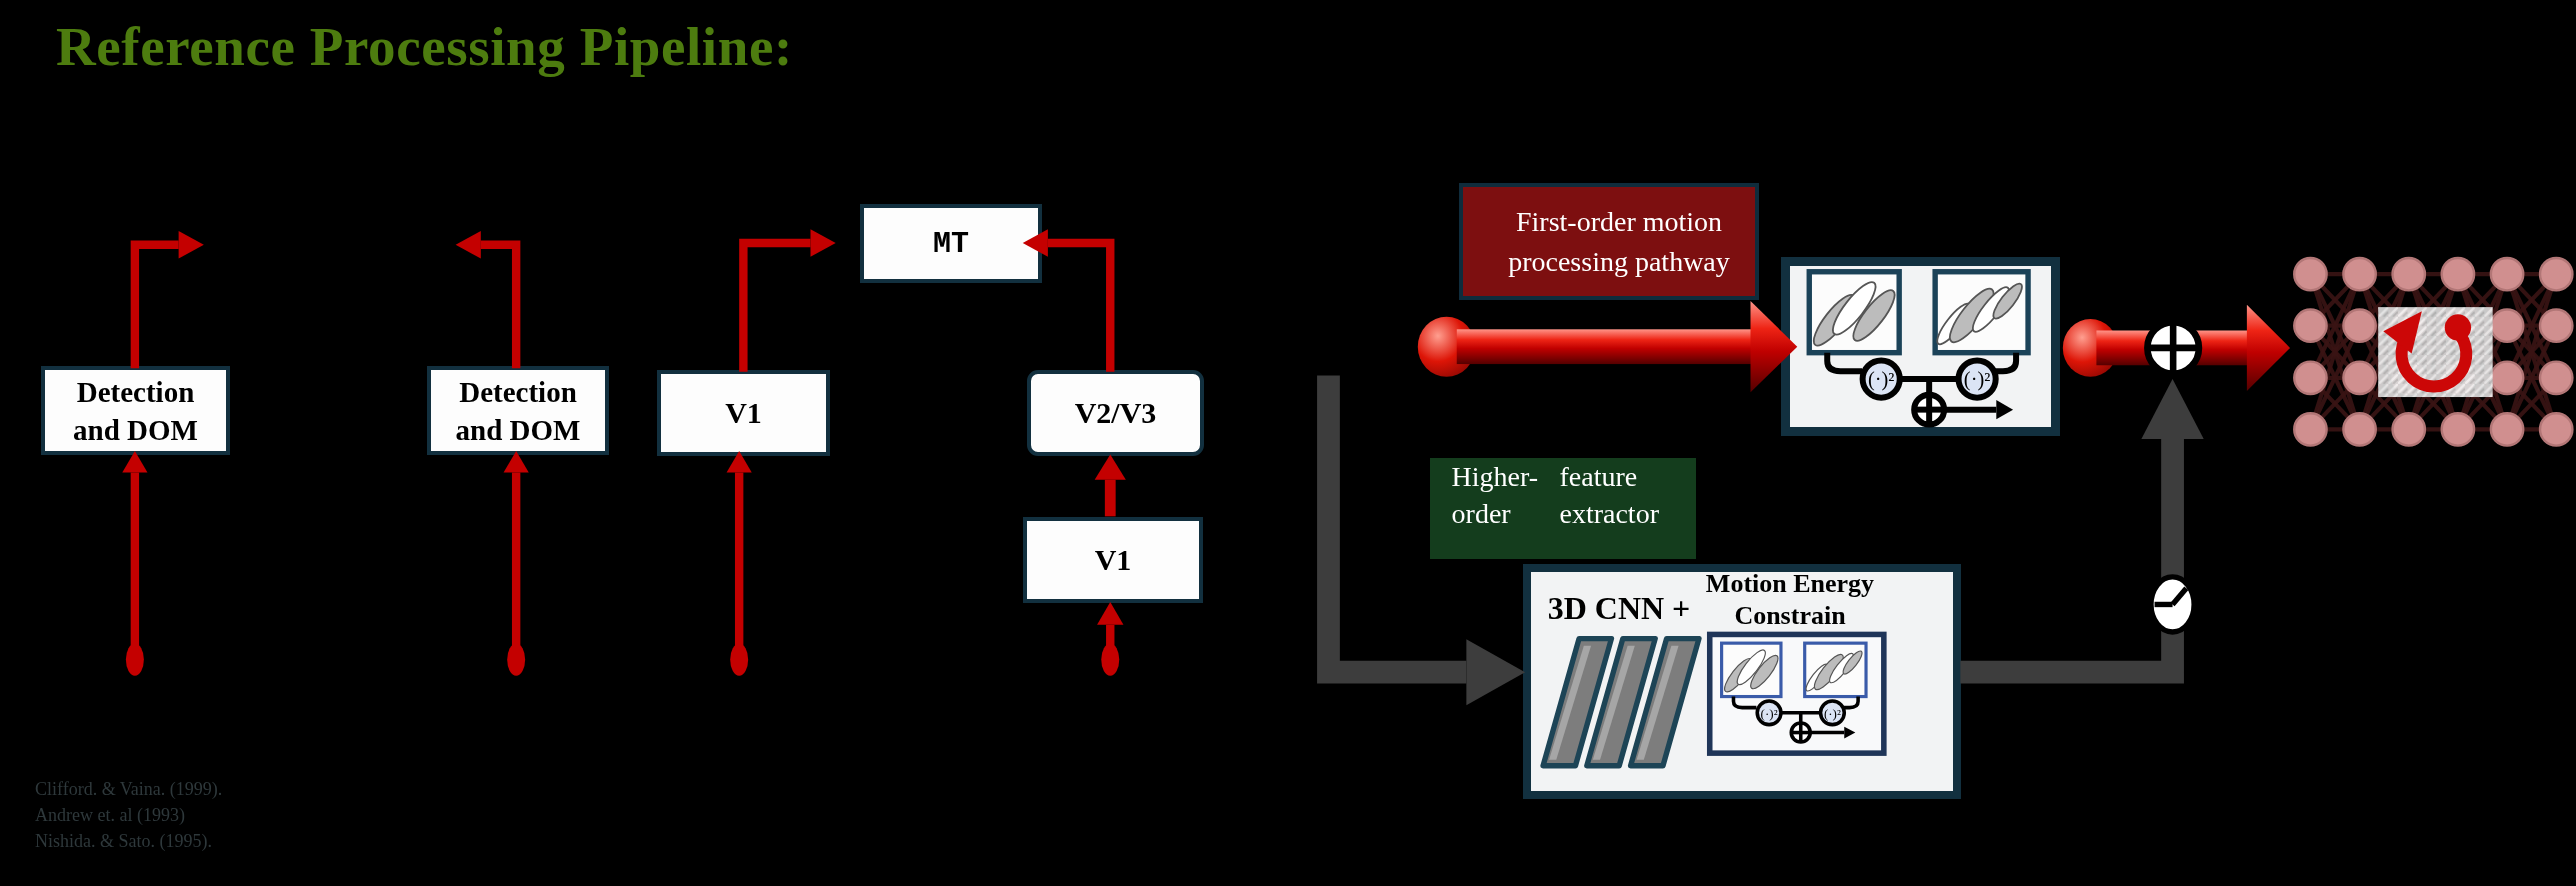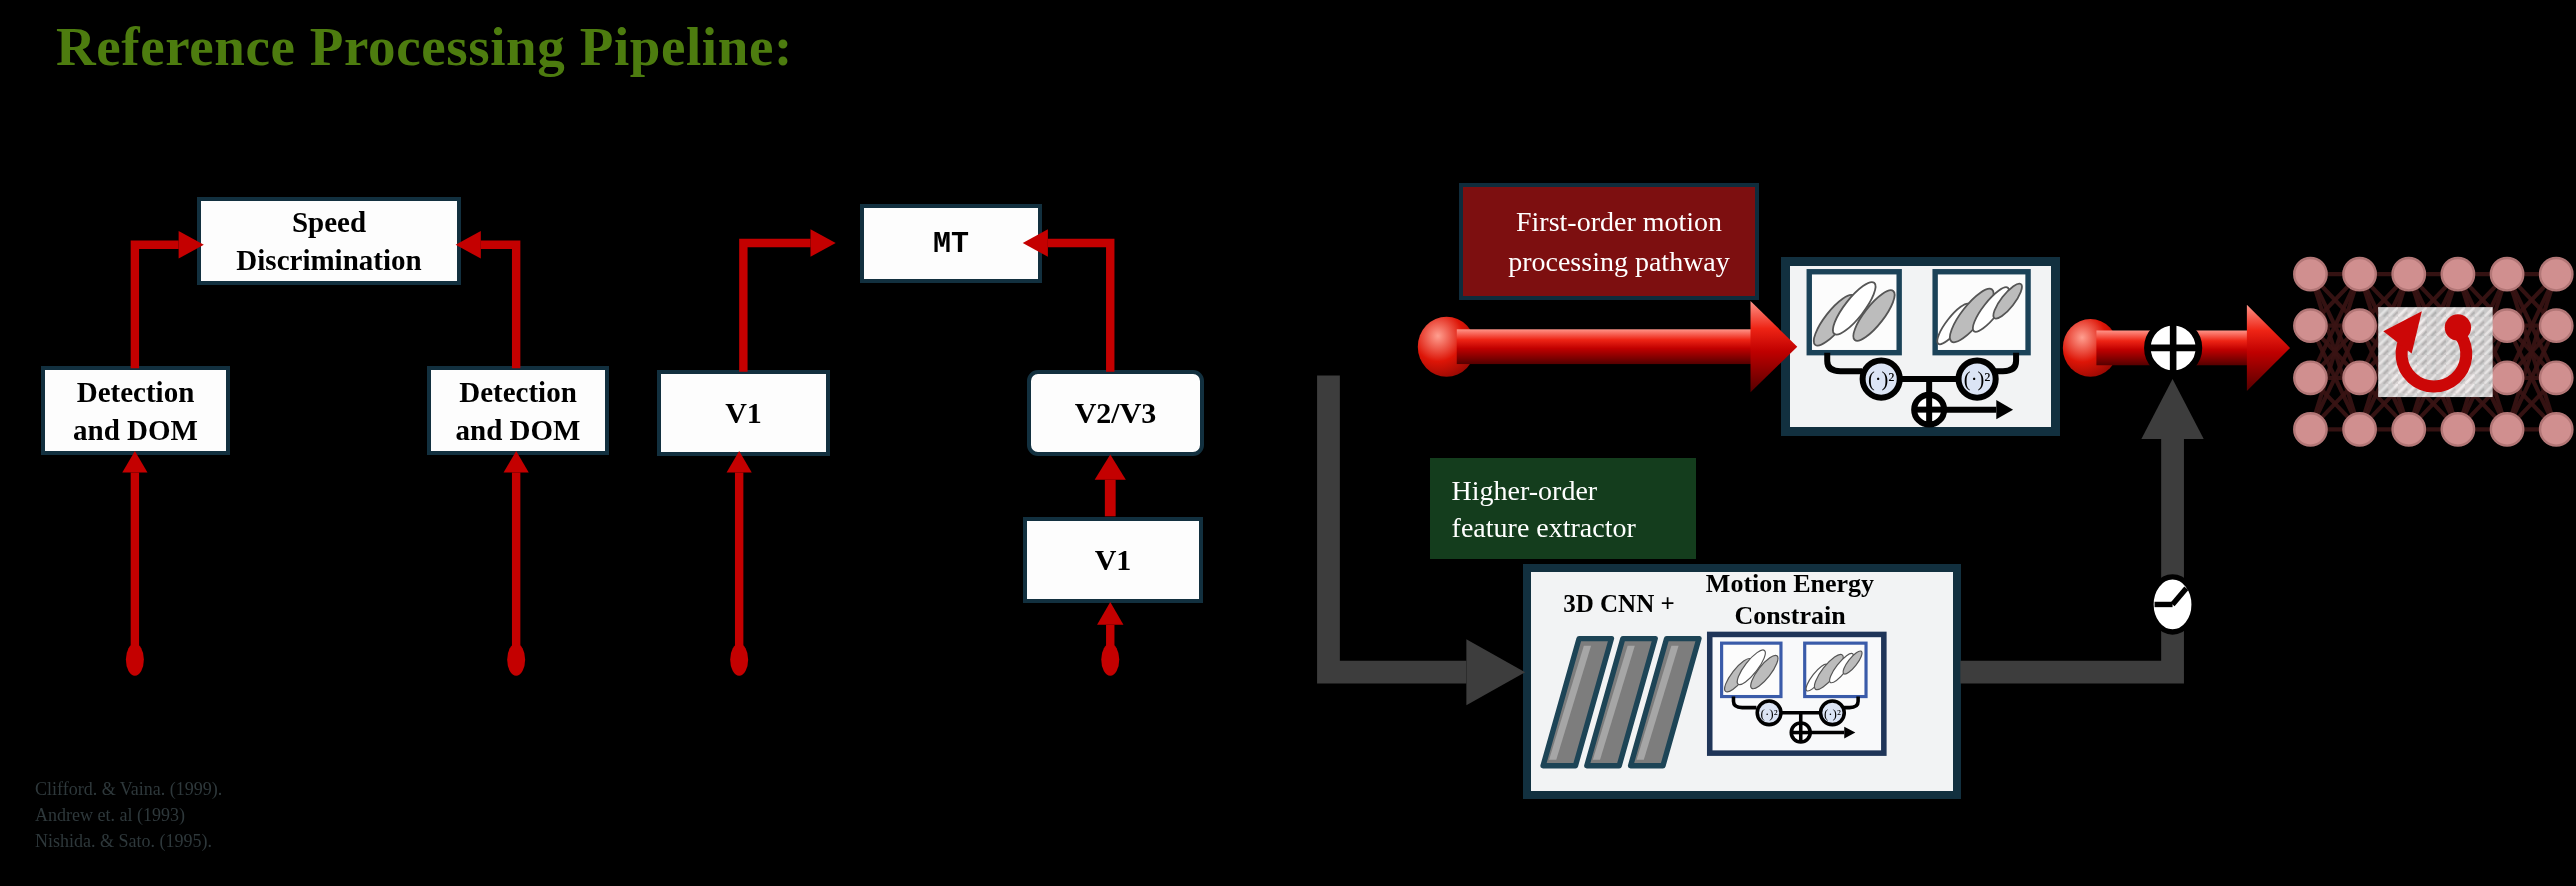--- a/index.html
+++ b/index.html
@@ -9,41 +9,37 @@
          white-space:nowrap;letter-spacing:0.6px;}
   .box{position:absolute;box-sizing:border-box;background:#fdfdfd;border:4.8px solid #12303f;
        display:flex;flex-direction:column;justify-content:center;align-items:center;
        text-align:center;font-weight:700;color:#000;}
   .lbl2{font-size:29px;line-height:38px;}
   .lbl1{font-size:30px;line-height:34px;}
   .mbox{position:absolute;box-sizing:border-box;background:#7d0f10;border:4.8px solid #0f2c3c;
         color:#fff;display:flex;flex-direction:column;justify-content:center;align-items:center;
         text-align:center;font-weight:400;font-size:28px;line-height:40px;padding-left:20px;}
   .gbox{position:absolute;box-sizing:border-box;background:#143d1d;color:#fff;display:flex;
-        flex-direction:column;justify-content:center;align-items:flex-start;text-align:left;
+        flex-direction:row;justify-content:center;align-items:flex-start;text-align:left;
         padding-left:21.6px;font-weight:400;font-size:28px;line-height:37px;}
   .panelbox{position:absolute;box-sizing:border-box;background:#f2f3f4;}
   .cnnbox{border:8.4px solid #12303f;}
   .mebox{border:9.6px solid #12303f;}
   .inlbl{position:absolute;font-weight:700;color:#000;text-align:center;}
   .cites{position:absolute;left:18px;top:776px;color:#2e383b;font-size:18px;line-height:26px;
          font-weight:400;margin-left:17px;}
   svg.layer{position:absolute;left:0;top:0;pointer-events:none;}
 </style>
 </head>
 <body>
 
 <div id="stage">
 
   <div class="title" style="left:56px;top:17px;">Reference Processing Pipeline:</div>
 
-  <div class="box" style="left:197px;top:197px;width:264px;height:88px;">
-    <span class="lbl2">Speed</span>
-    <span class="lbl2">Discrimination</span>
-  </div>
   <div class="box" style="left:41px;top:366px;width:189px;height:89px;">
     <span class="lbl2">Detection</span>
     <span class="lbl2">and DOM</span>
   </div>
   <div class="box" style="left:427px;top:366px;width:182px;height:89px;">
     <span class="lbl2">Detection</span>
     <span class="lbl2">and DOM</span>
   </div>
   <div class="box" style="left:657px;top:370px;width:173px;height:86px;">
     <span class="lbl1">V1</span>
@@ -67,21 +63,21 @@
   <div class="mbox" style="left:1459px;top:183px;width:300px;height:117px;">
     <span>First-order motion</span>
     <span>processing pathway</span>
   </div>
   <div class="gbox" style="left:1430px;top:458px;width:266px;height:101px;">
     <span>Higher-order</span>
     <span>feature extractor</span>
   </div>
   <div class="panelbox mebox" style="left:1781px;top:257px;width:279px;height:179px;"></div>
   <div class="panelbox cnnbox" style="left:1523px;top:564px;width:438px;height:235px;"></div>
-  <div class="inlbl" style="left:1535px;top:590px;width:168px;font-size:25px;">3D CNN +</div>
+  <div class="inlbl" style="left:1535px;top:590px;width:168px;font-size:32px;">3D CNN +</div>
   <div class="inlbl" style="left:1700px;top:568px;width:180px;font-size:26px;line-height:32px;">
     <div>Motion Energy</div>
     <div>Constrain</div>
   </div>
 
   <svg class="layer" width="2576" height="887" viewBox="0 0 4297 1479">
     <defs>
       <linearGradient id="shaftGrad" x1="0" y1="0" x2="0" y2="1">
         <stop offset="0" stop-color="#ff9488"></stop>
           <stop offset="0.3" stop-color="#ee2415"></stop>

